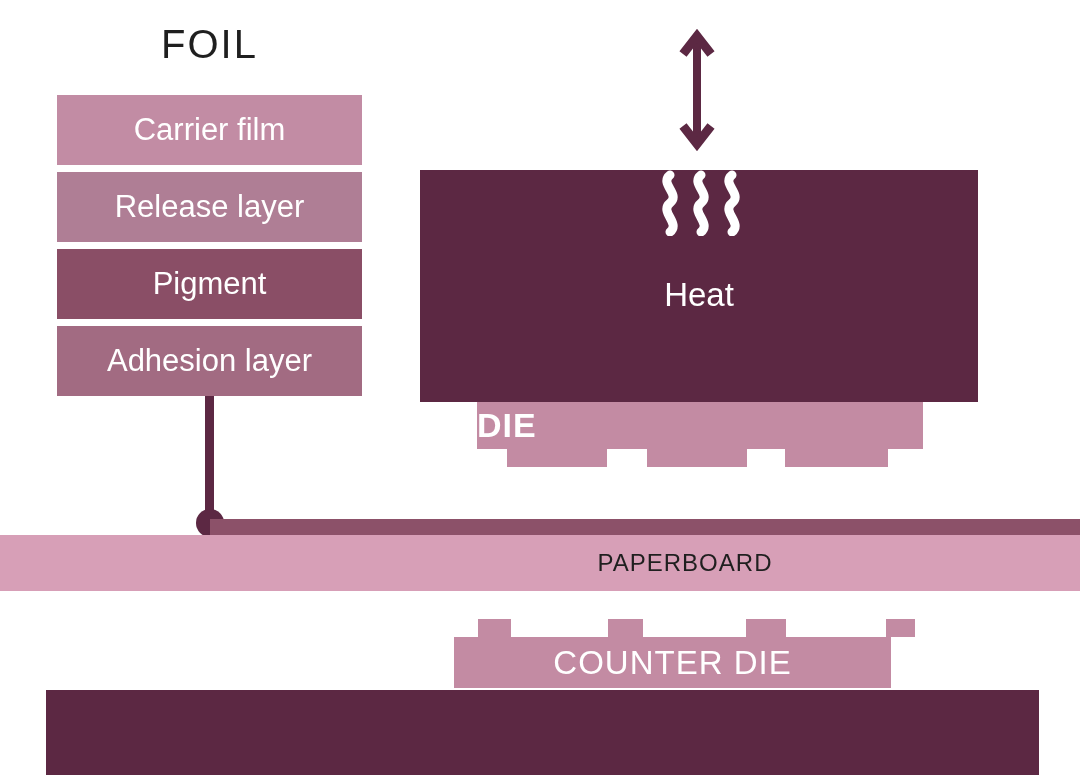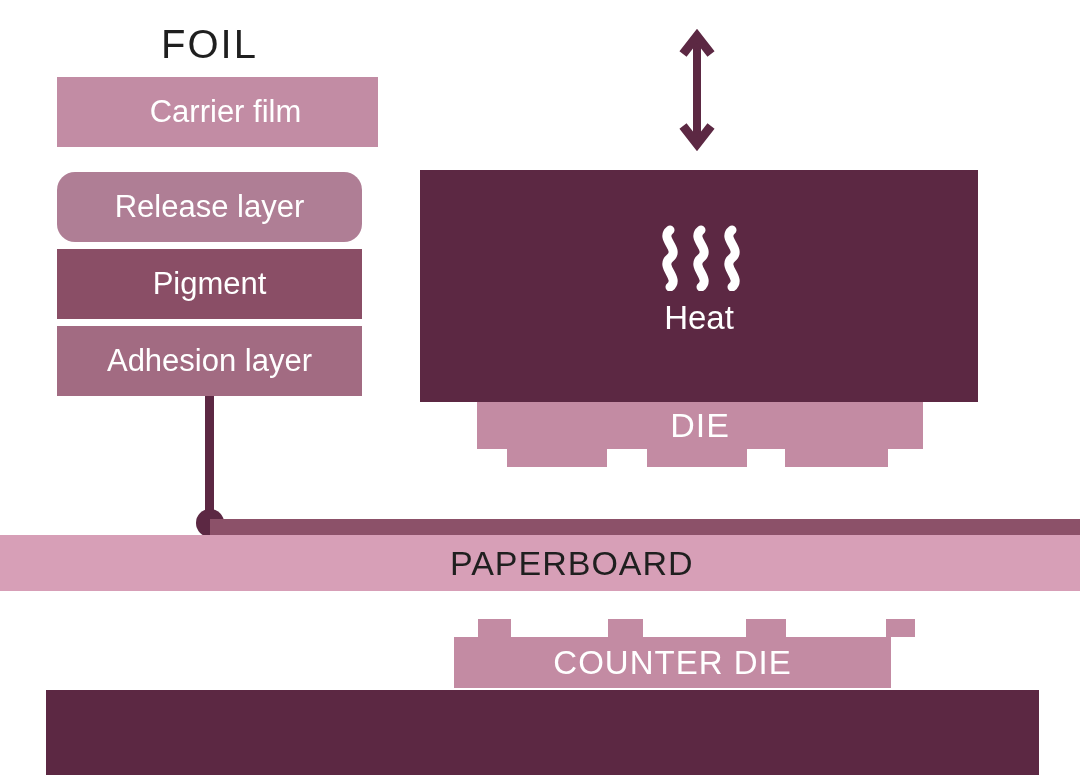--- a/index.html
+++ b/index.html
@@ -24,62 +24,62 @@
 
   
   .foil-layer {
     left: 57px; width: 305px; height: 70px;
     color: var(--white);
     font-size: 31px;
     text-align: center;
     line-height: 70px;
     white-space: nowrap;
   }
-  #layer-carrier  { top: 77px; padding-left: 16px;  }
-  #layer-release  { top: 172px; border-radius: 18px; }
+  #layer-carrier  { top: 95px;  }
+  #layer-release  { top: 172px; }
   #layer-pigment  { top: 249px; }
   #layer-adhesion { top: 326px; }
 
   
   #connector-line { left: 205px; top: 396px; width: 9px; height: 128px; background: var(--dark); }
   #connector-dot  { left: 196px; top: 509px; width: 28px; height: 28px; border-radius: 50%; background: var(--dark); }
 
   
   #press-arrow { left: 679px; top: 28px; width: 36px; height: 124px; color: var(--dark); }
 
   
   #die-body {
     left: 420px; top: 170px; width: 558px; height: 232px;
     background: var(--dark);
     display: flex; flex-direction: column;
-    align-items: center; justify-content: center;
-    padding-bottom: 13px; box-sizing: border-box;
+    align-items: center; justify-content: flex-start;
+    padding-bottom: 13px; box-sizing: border-box; gap: 32px;
   }
   #heat-icon { width: 84px; height: 66px; color: var(--white); margin-bottom: 10px; }
   #heat-label { color: var(--white); font-size: 33px; line-height: 1; }
 
   
   #die-shoe {
     left: 477px; top: 402px; width: 446px; height: 47px;
     background: var(--die-pink);
     color: var(--white); font-size: 34px; letter-spacing: 1px;
-    text-align: center; line-height: 47px;
+    line-height: 47px; font-weight: bold;
   }
   .die-tooth { top: 449px; height: 18px; background: var(--die-pink); }
   #die-tooth-1 { left: 507px; width: 100px; }
   #die-tooth-2 { left: 647px; width: 100px; }
   #die-tooth-3 { left: 785px; width: 103px; }
 
   
   #foil-strip { left: 210px; top: 519px; width: 870px; height: 16px; background: var(--foil-strip); }
   #paperboard { left: 0; top: 535px; width: 1080px; height: 56px; background: var(--paperboard); }
   #paperboard-label {
     left: 450px; top: 0; width: 470px; height: 56px;
-    text-align: left; line-height: 56px;
-    font-size: 34px; letter-spacing: 1px;
+    text-align: center; line-height: 56px;
+    font-size: 24px; letter-spacing: 1px;
     color: var(--text-dark);
     position: absolute;
   }
 
   
   .counter-tooth { top: 619px; height: 18px; background: var(--die-pink); }
   #counter-tooth-1 { left: 478px; width: 33px; }
   #counter-tooth-2 { left: 608px; width: 35px; }
   #counter-tooth-3 { left: 746px; width: 40px; }
   #counter-tooth-4 { left: 886px; width: 29px; }

